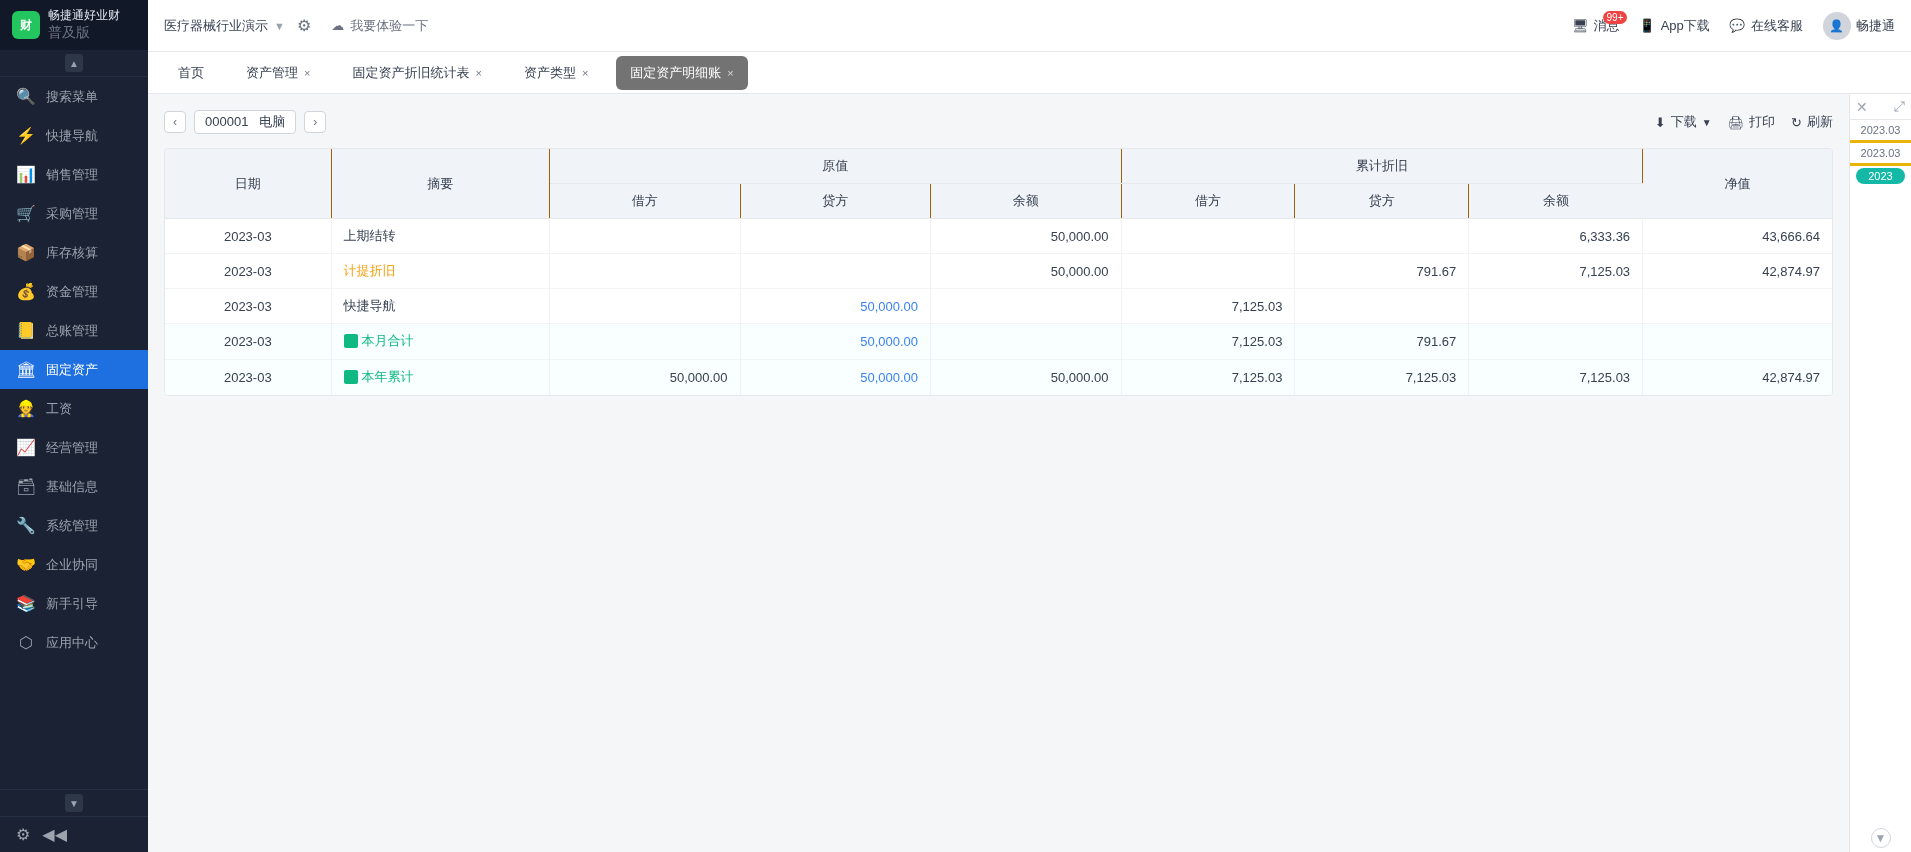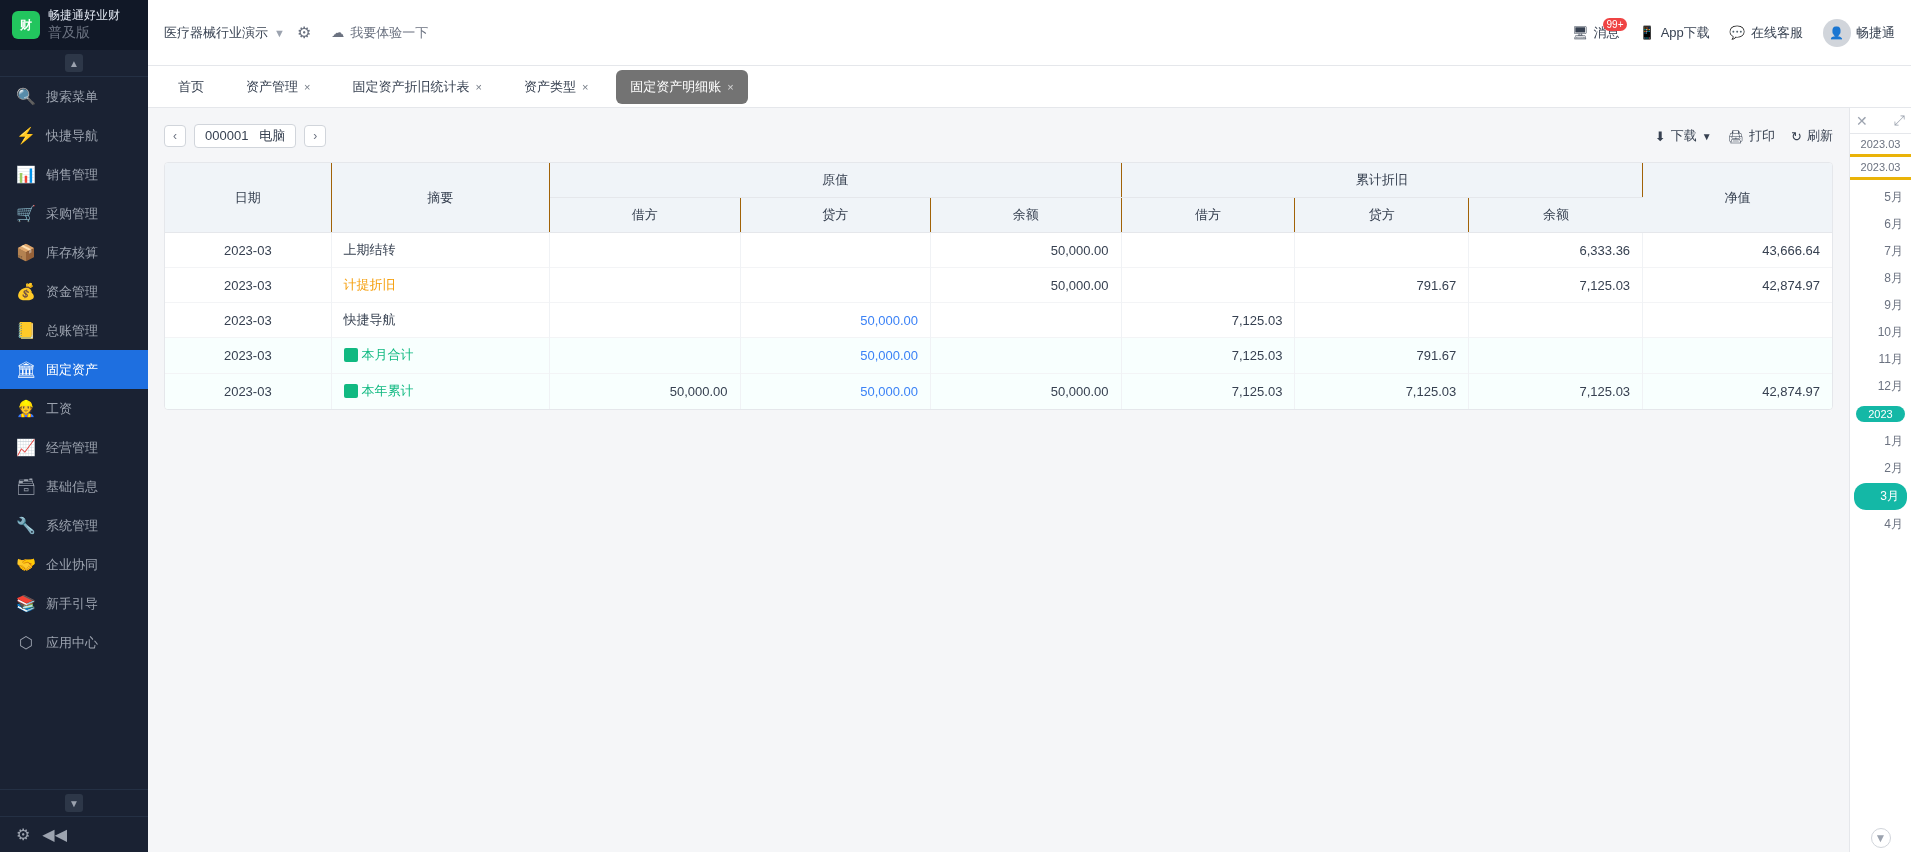--- a/index.html
+++ b/index.html
@@ -61,21 +61,21 @@
     
     .main-area {
       flex: 1;
       display: flex;
       flex-direction: column;
       overflow: hidden;
     }
 
     
     .topbar {
-      height: 66px;
+      height: 52px;
       background: #fff;
       border-bottom: 1px solid #e5e7eb;
       display: flex;
       align-items: center;
       padding: 0 16px;
       gap: 12px;
       flex-shrink: 0;
     }
     .topbar-company {
       display: flex;
@@ -585,38 +585,22 @@
     </div>
 
     <div class="timeline-panel">
       <div class="timeline-panel-header">
         <span class="timeline-panel-header-icon">✕</span>
         <span class="timeline-panel-header-icon">⤢</span>
       </div>
       <div class="timeline-year-label">2023.03</div>
       <div class="timeline-year-label">2023.03</div>
 
-      <div class="timeline-section">
-        <div class="timeline-month">5月</div>
-        <div class="timeline-month">6月</div>
-        <div class="timeline-month">7月</div>
-        <div class="timeline-month">8月</div>
-        <div class="timeline-month">9月</div>
-        <div class="timeline-month">10月</div>
-        <div class="timeline-month">11月</div>
-        <div class="timeline-month">12月</div>
-      </div>
 
       <div class="timeline-year-badge">2023</div>
 
-      <div class="timeline-section">
-        <div class="timeline-month">1月</div>
-        <div class="timeline-month">2月</div>
-        <div class="timeline-month active">3月</div>
-        <div class="timeline-month">4月</div>
-      </div>
 
       <div style="display:flex;justify-content:center;padding:4px;margin-top:auto;">
         <div style="width:20px;height:20px;border-radius:50%;border:1px solid #d1d5db;display:flex;align-items:center;justify-content:center;color:#9ca3af;font-size:12px;cursor:pointer;">▼</div>
       </div>
     </div>
   </div>
 </div>
 
 </body></html>

